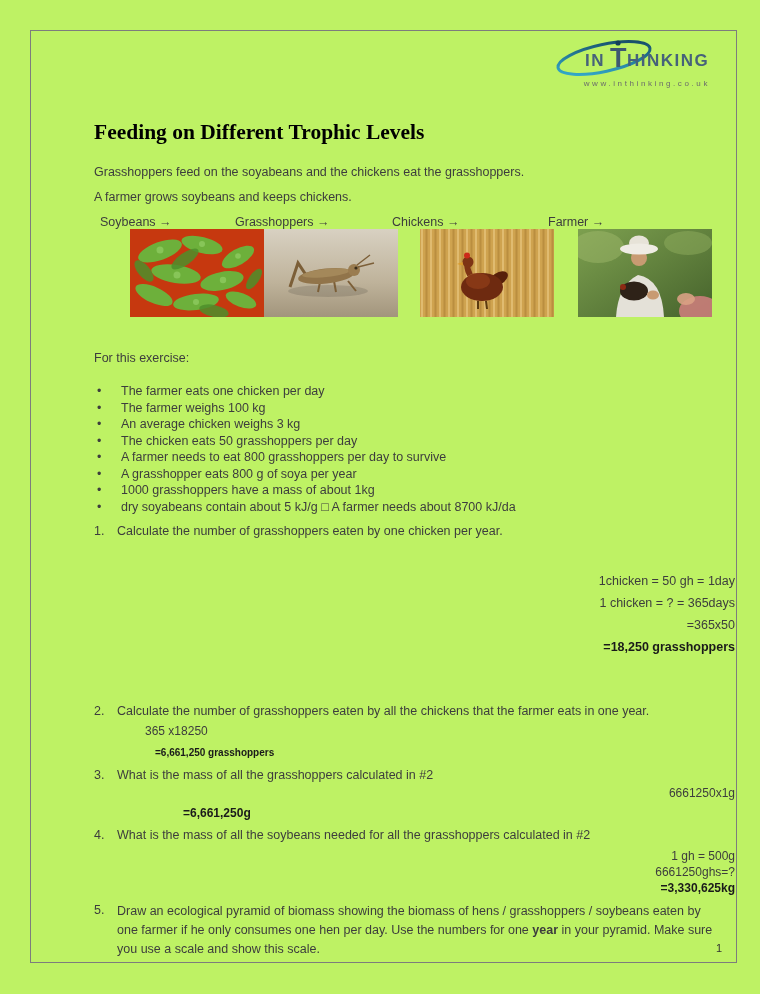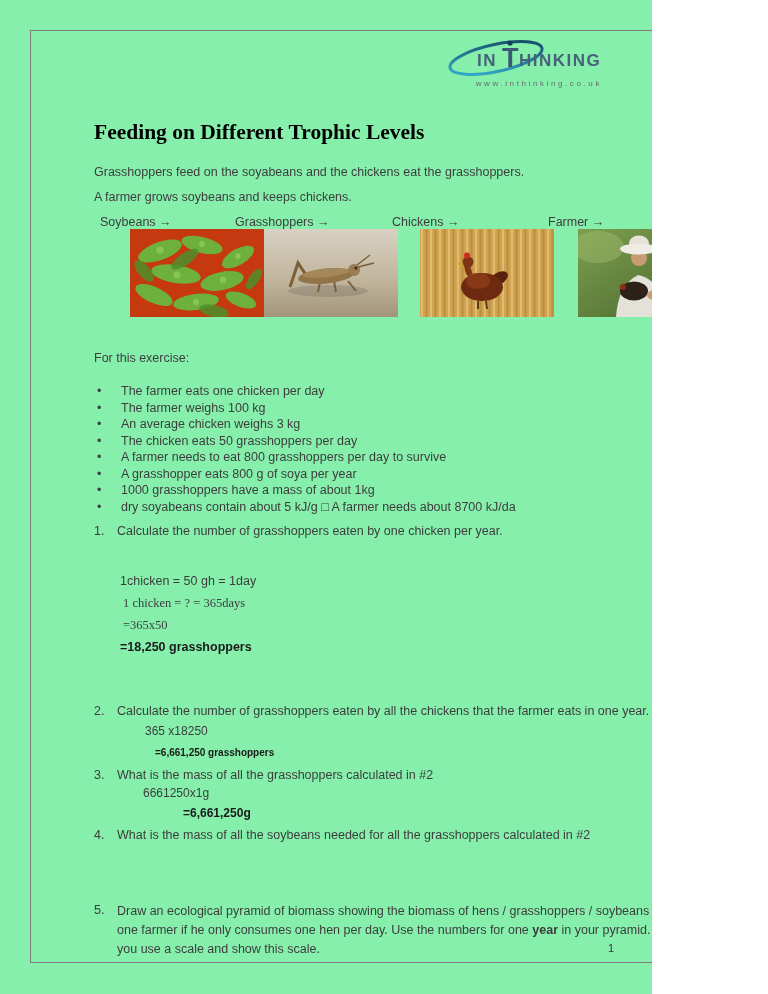--- a/index.html
+++ b/index.html
@@ -1,19 +1,19 @@
 <!DOCTYPE html>
 <html><head>
 <meta charset="utf-8">
 <style>
   * { margin:0; padding:0; box-sizing:border-box; }
   html,body { background:#ffffff; }
   body { font-family:"Liberation Sans", sans-serif; color:#3d3d3d; }
 
-  .page { position:relative; width:652px; height:994px; background:#86efac; overflow:hidden; }
+  .page { position:relative; width:760px; height:994px; background:#bef264; overflow:hidden; }
   .page-border { position:absolute; left:30px; top:30px; width:707px; height:933px;
                  border:1px solid #7d7d7d; pointer-events:none; }
 
   
   .logo { position:absolute; top:36px; right:50px; width:168px; text-align:right; }
   .logo svg { display:block; margin-left:auto; }
   .logo-in, .logo-rest { font-family:"Liberation Sans", sans-serif; font-size:17px; font-weight:600;
                          fill:#46627a; letter-spacing:1.5px; }
   .logo-t  { font-family:"Liberation Sans", sans-serif; font-size:27px; font-weight:600; fill:#3d5871; }
   .logo-url { font-size:8px; letter-spacing:2.6px; color:#6b6b6b; margin-top:1px; }
@@ -48,27 +48,27 @@
   .qnum { width:23px; flex:none; }
   .qtext { flex:1; }
   .q1 { margin-top:8px; }
   .q2 { margin-top:45px; }
   .q3 { margin-top:6px; }
   .q4 { margin-top:6px; }
   .q5 { margin-top:6px; }
   .q5 .qtext { max-width:598px; line-height:19px; }
   .bold-part { font-weight:bold; }
 
-  .working-q1 { margin-left:26px; margin-top:31px; line-height:22px; }
-  .working-q1 .w-indent { padding-left:3px;font-family:Liberation Serif, serif; }
+  .working-q1 { margin-left:26px; margin-top:31px; line-height:22px;text-align:right; }
+  .working-q1 .w-indent { padding-left:3px; }
   .answer { font-weight:bold; color:#1a1a1a; }
 
   .w-q2-line { margin-left:51px; margin-top:4px; font-size:12px; line-height:16px; }
   .a-q2 { margin-left:61px; margin-top:6px; font-size:10px; line-height:16px; }
-  .w-q3-line { margin-left:49px; margin-top:2px; font-size:12px; line-height:16px; }
+  .w-q3-line { margin-left:49px; margin-top:2px; font-size:12px; line-height:16px;text-align:right; }
   .a-q3 { margin-left:89px; margin-top:4px; font-size:12px; line-height:16px; }
   .working-q4 { margin-left:164px; margin-top:5px; font-size:12px; line-height:16px;text-align:right; }
 
   .page-number { position:absolute; right:38px; bottom:40px; font-size:11px; color:#333; }
 </style>
 </head>
 <body>
 
 <div class="page">
   <div class="page-border"></div>

